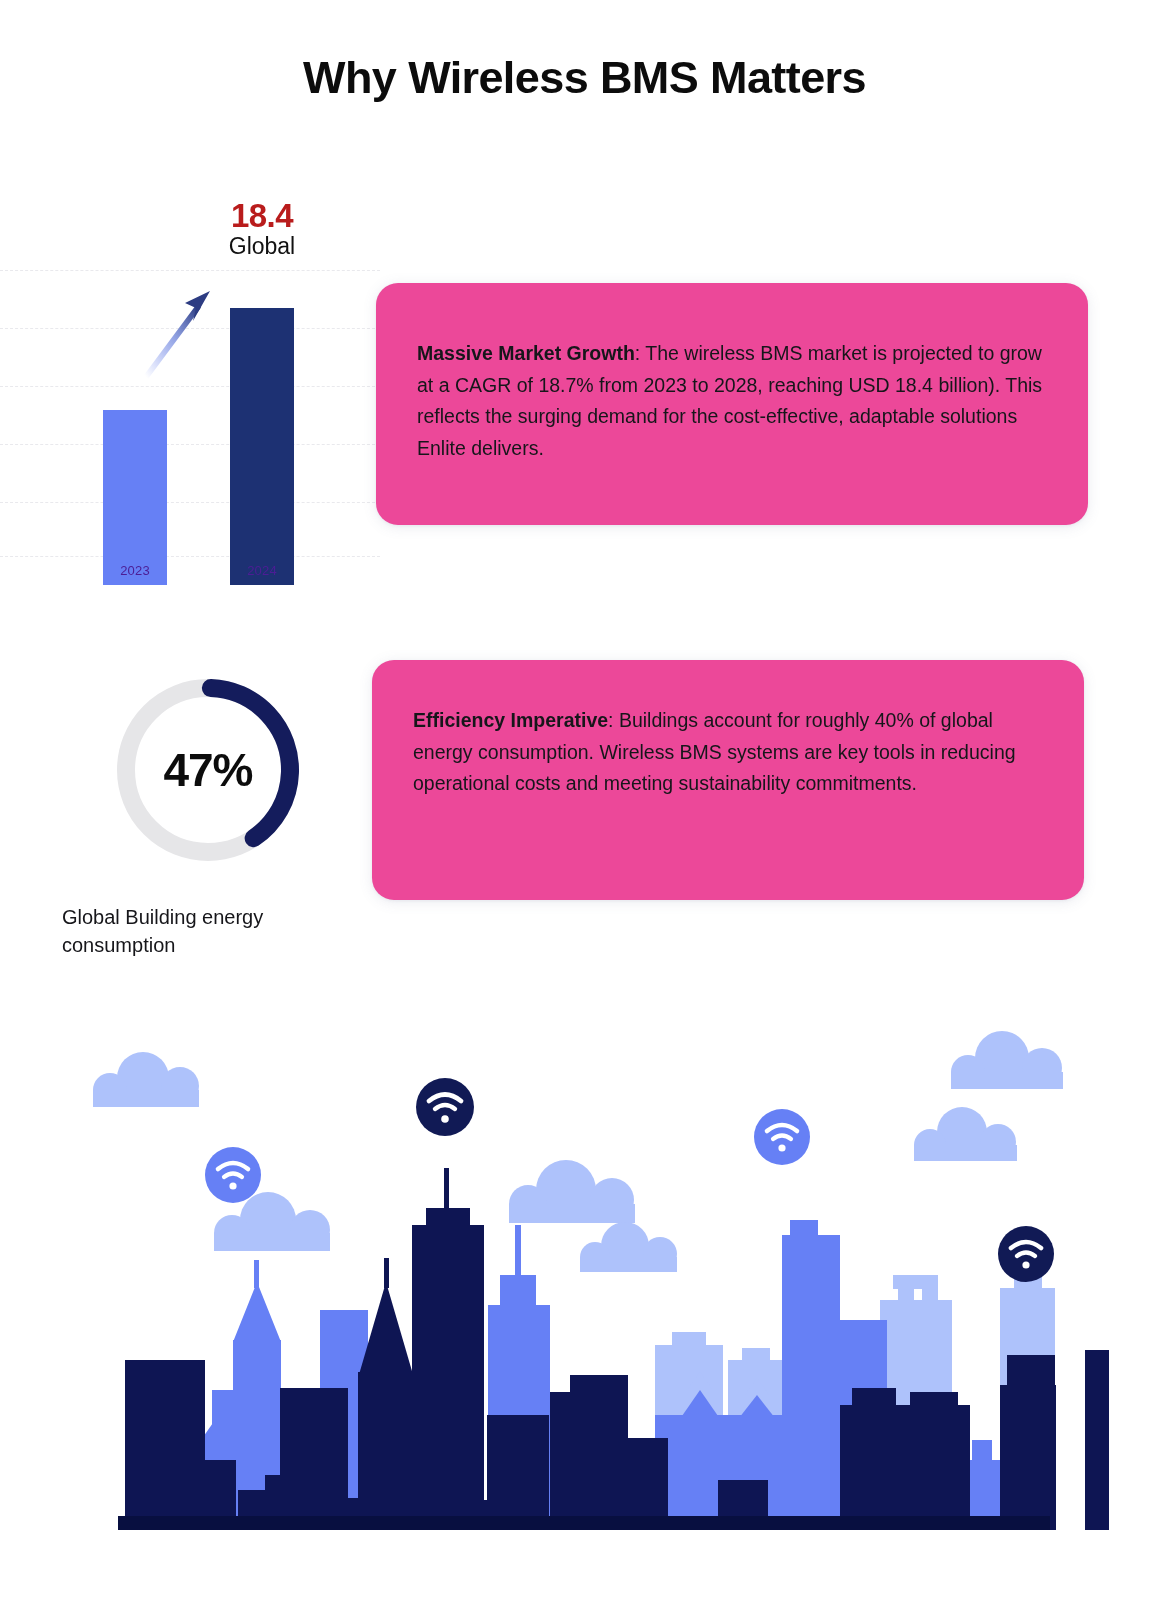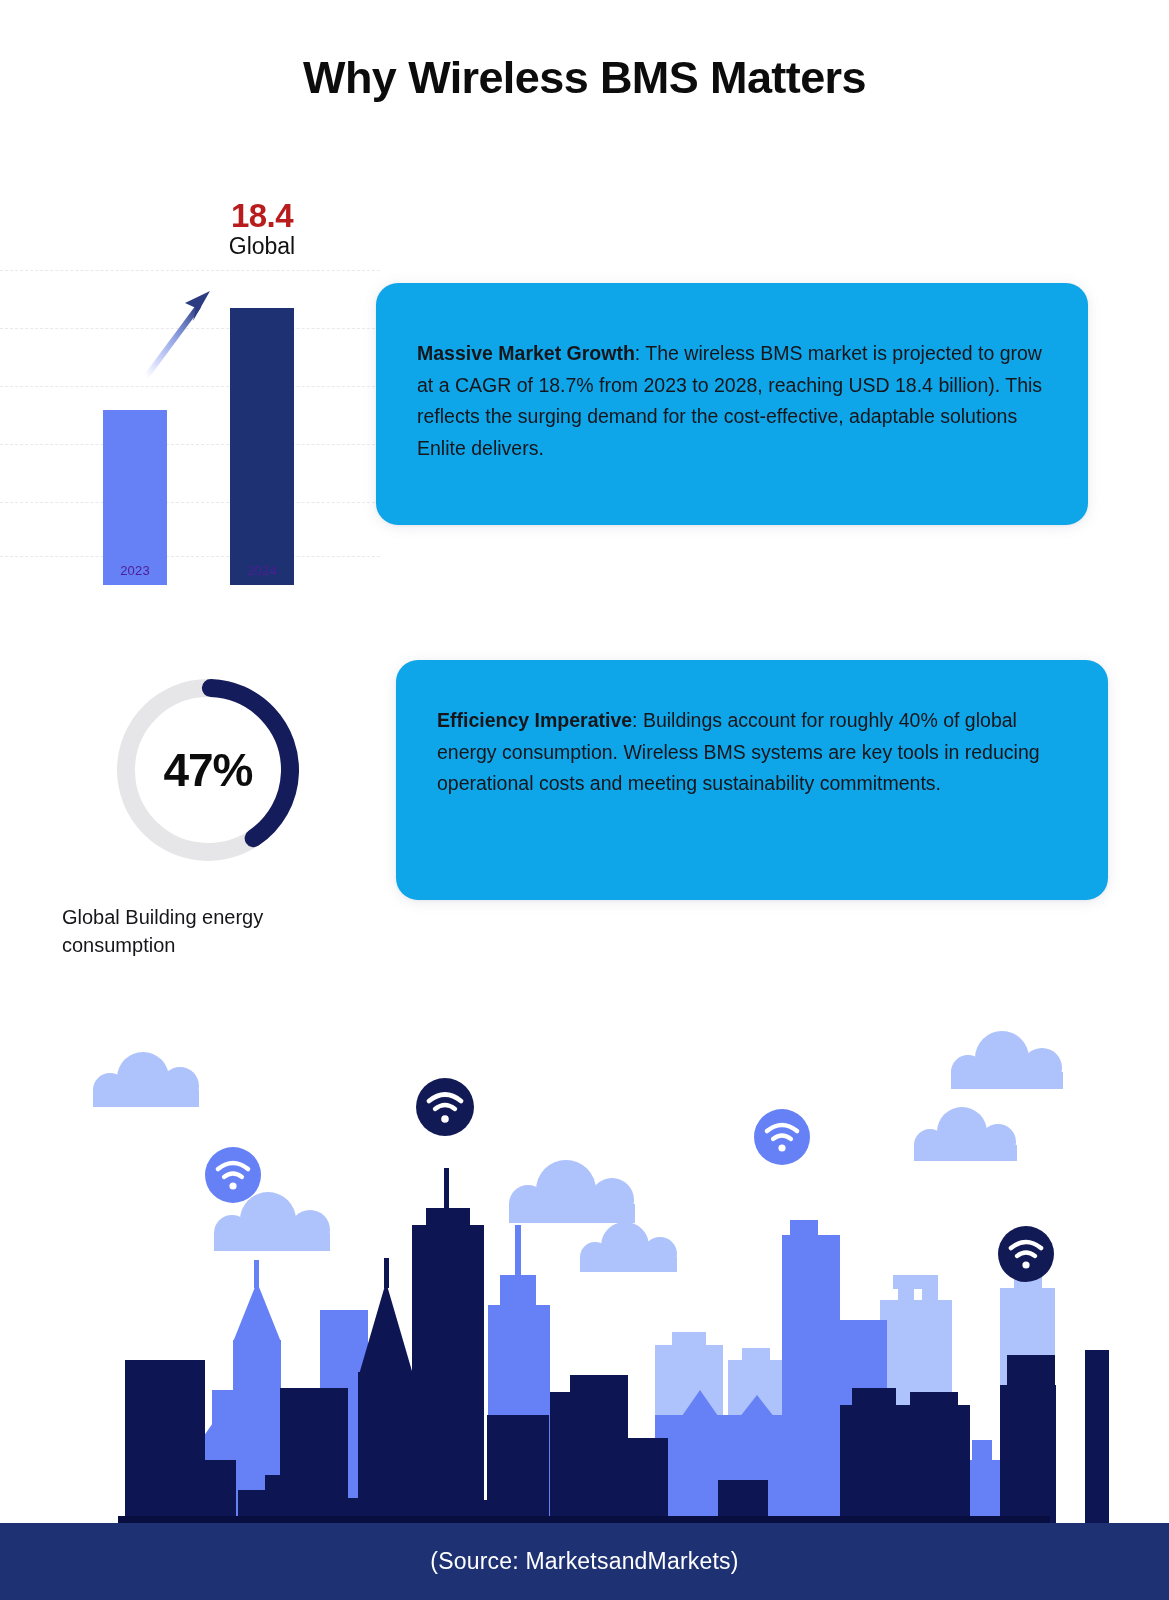--- a/index.html
+++ b/index.html
@@ -111,33 +111,33 @@
     position: absolute;
     left: 140px;
     top: 100px;
     width: 80px;
     height: 95px;
   }
 
   
   .info-card {
     position: absolute;
-    background: #0ea5e9;
+    background: #ec4899;
     border-radius: 22px;
     box-shadow: 0 2px 14px rgba(90, 100, 140, 0.13),
                 0 1px 3px rgba(90, 100, 140, 0.08);
   }
   .card-1 {
     left: 376px;
     top: 283px;
     width: 712px;
     height: 242px;
   }
   .card-2 {
-    left: 396px;
+    left: 372px;
     top: 660px;
     width: 712px;
     height: 240px;
   }
   .card-text {
     position: absolute;
     left: 41px;
     top: 55px;
     width: 638px;
     font-size: 19.5px;
@@ -417,17 +417,14 @@
       <circle cx="782" cy="128" r="3.6" fill="#ffffff"></circle>
     </g>
     <g>
       <circle cx="1026" cy="234" r="28" fill="#111a55"></circle>
       <path d="M1011 228 Q1026 216 1041 228" stroke="#ffffff" stroke-width="4.6" fill="none" stroke-linecap="round"></path>
       <path d="M1017 236 Q1026 229 1035 236" stroke="#ffffff" stroke-width="4.2" fill="none" stroke-linecap="round"></path>
       <circle cx="1026" cy="245" r="3.6" fill="#ffffff"></circle>
     </g>
   </svg>
 
-  <div class="footer-band">
-    <span class="footer-text">(Source: MarketsandMarkets)</span>
-  </div>
 
 </div>
 
 </body></html>

